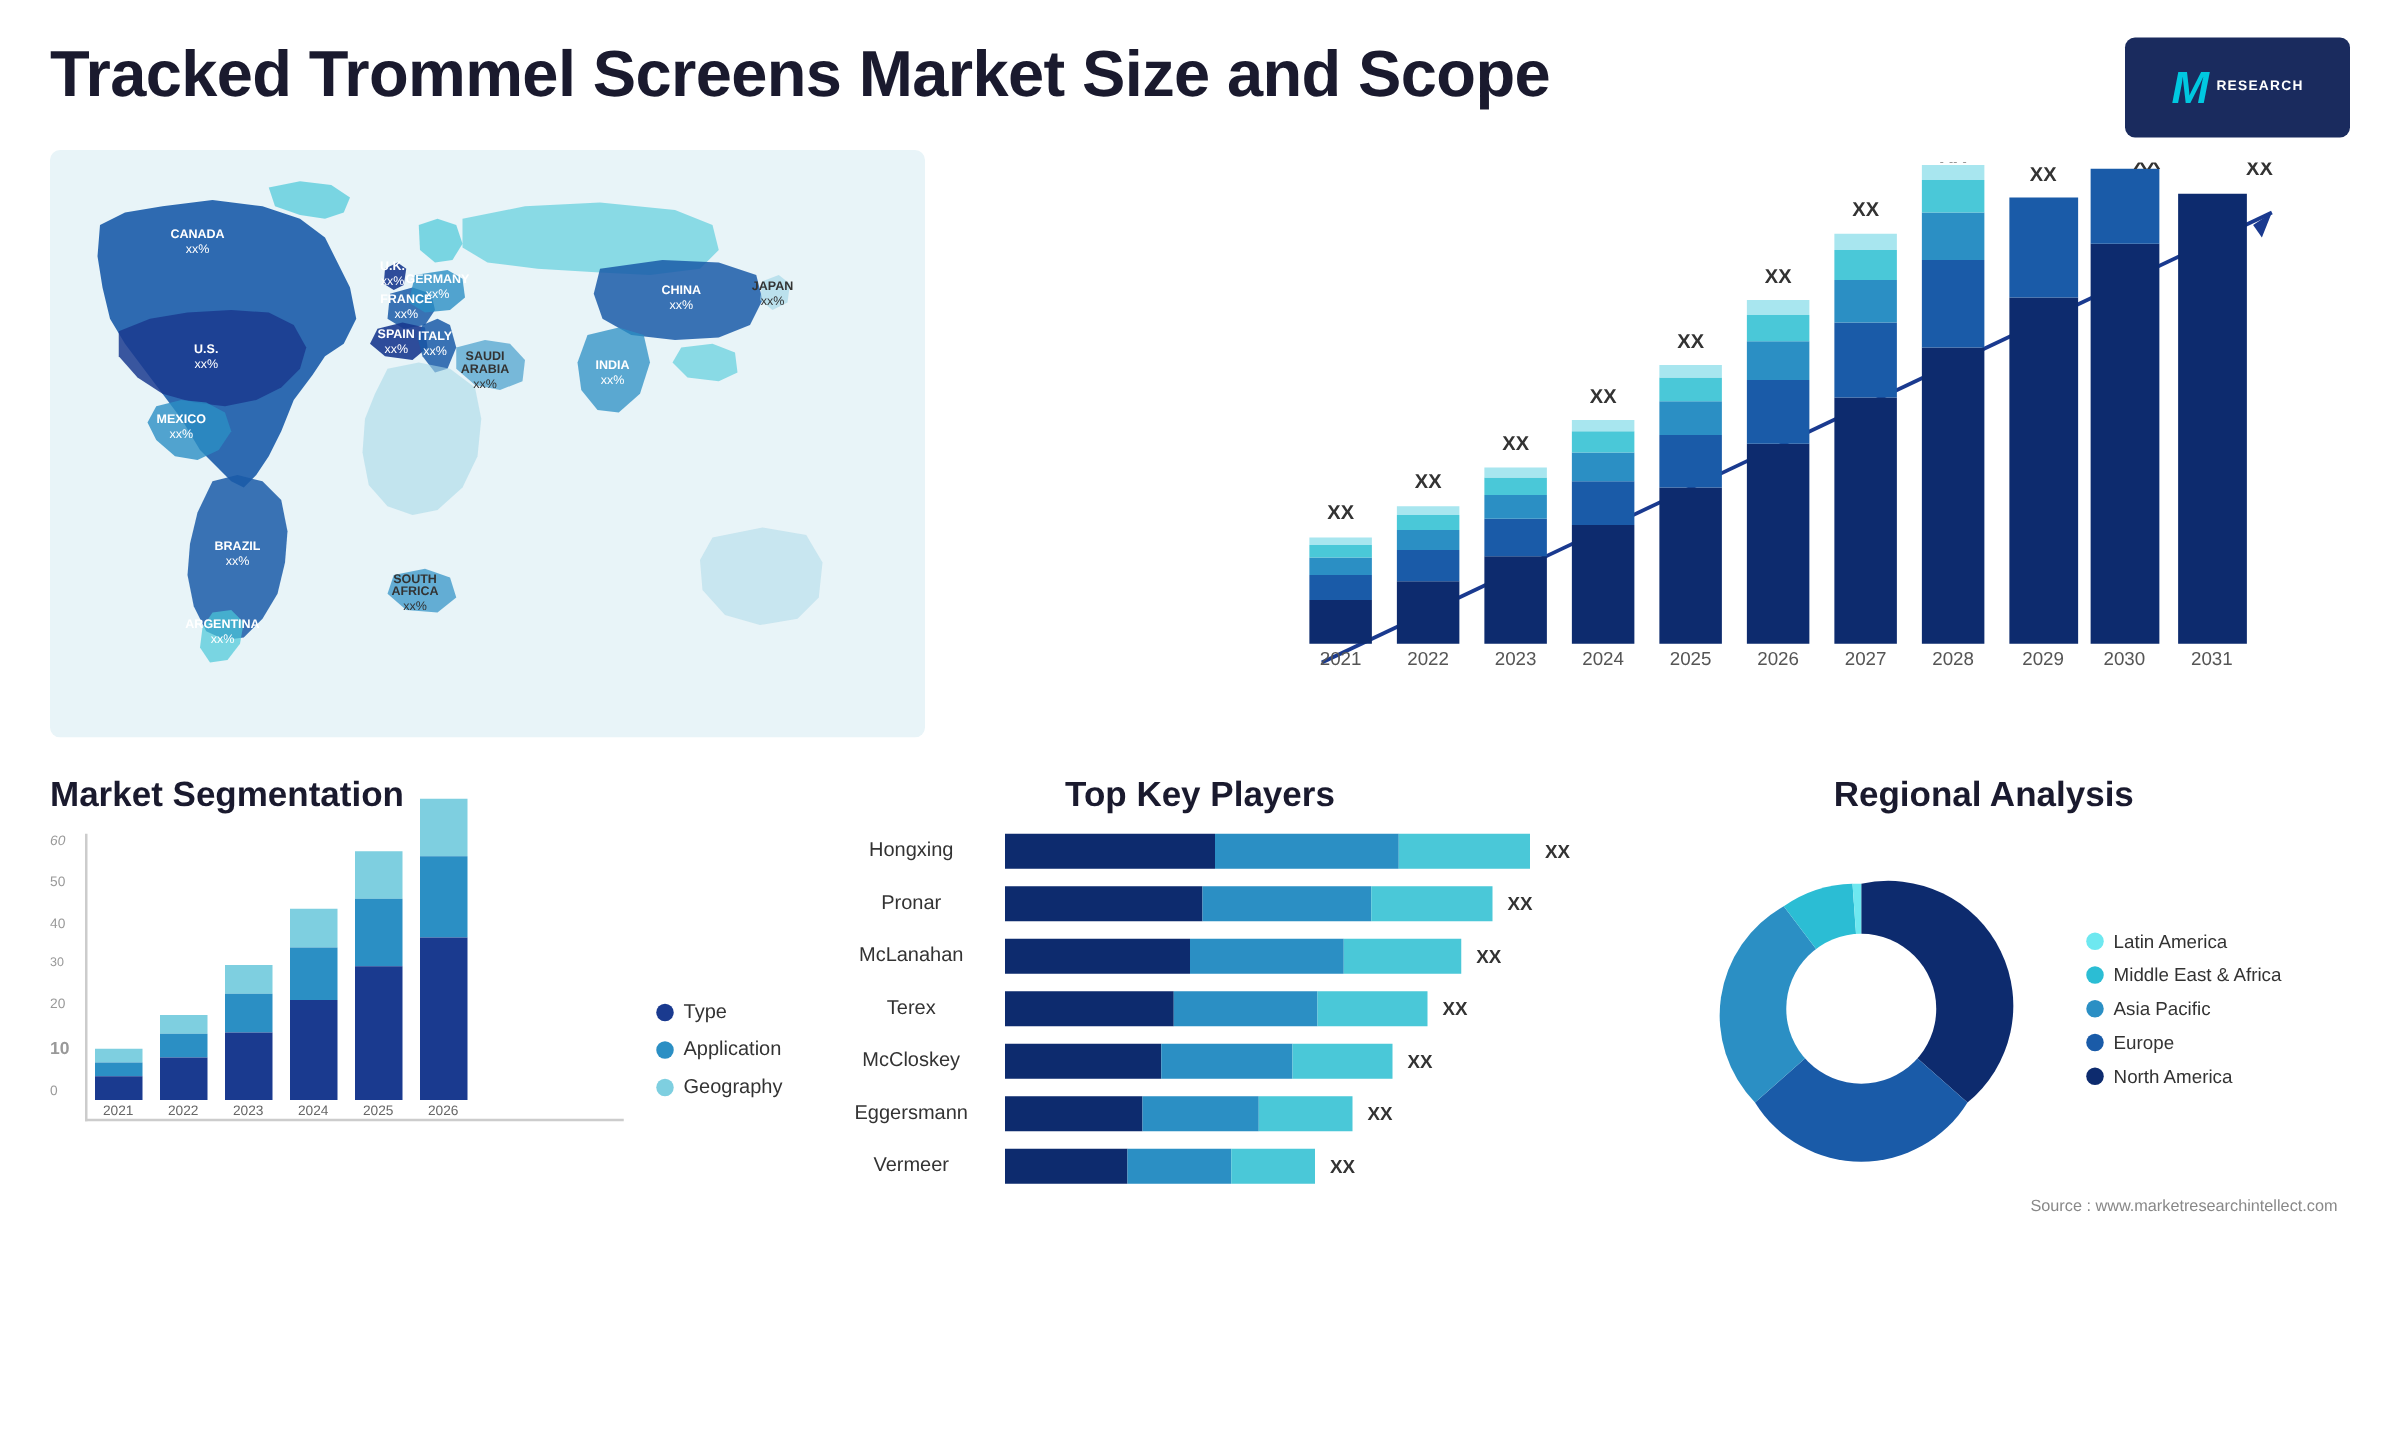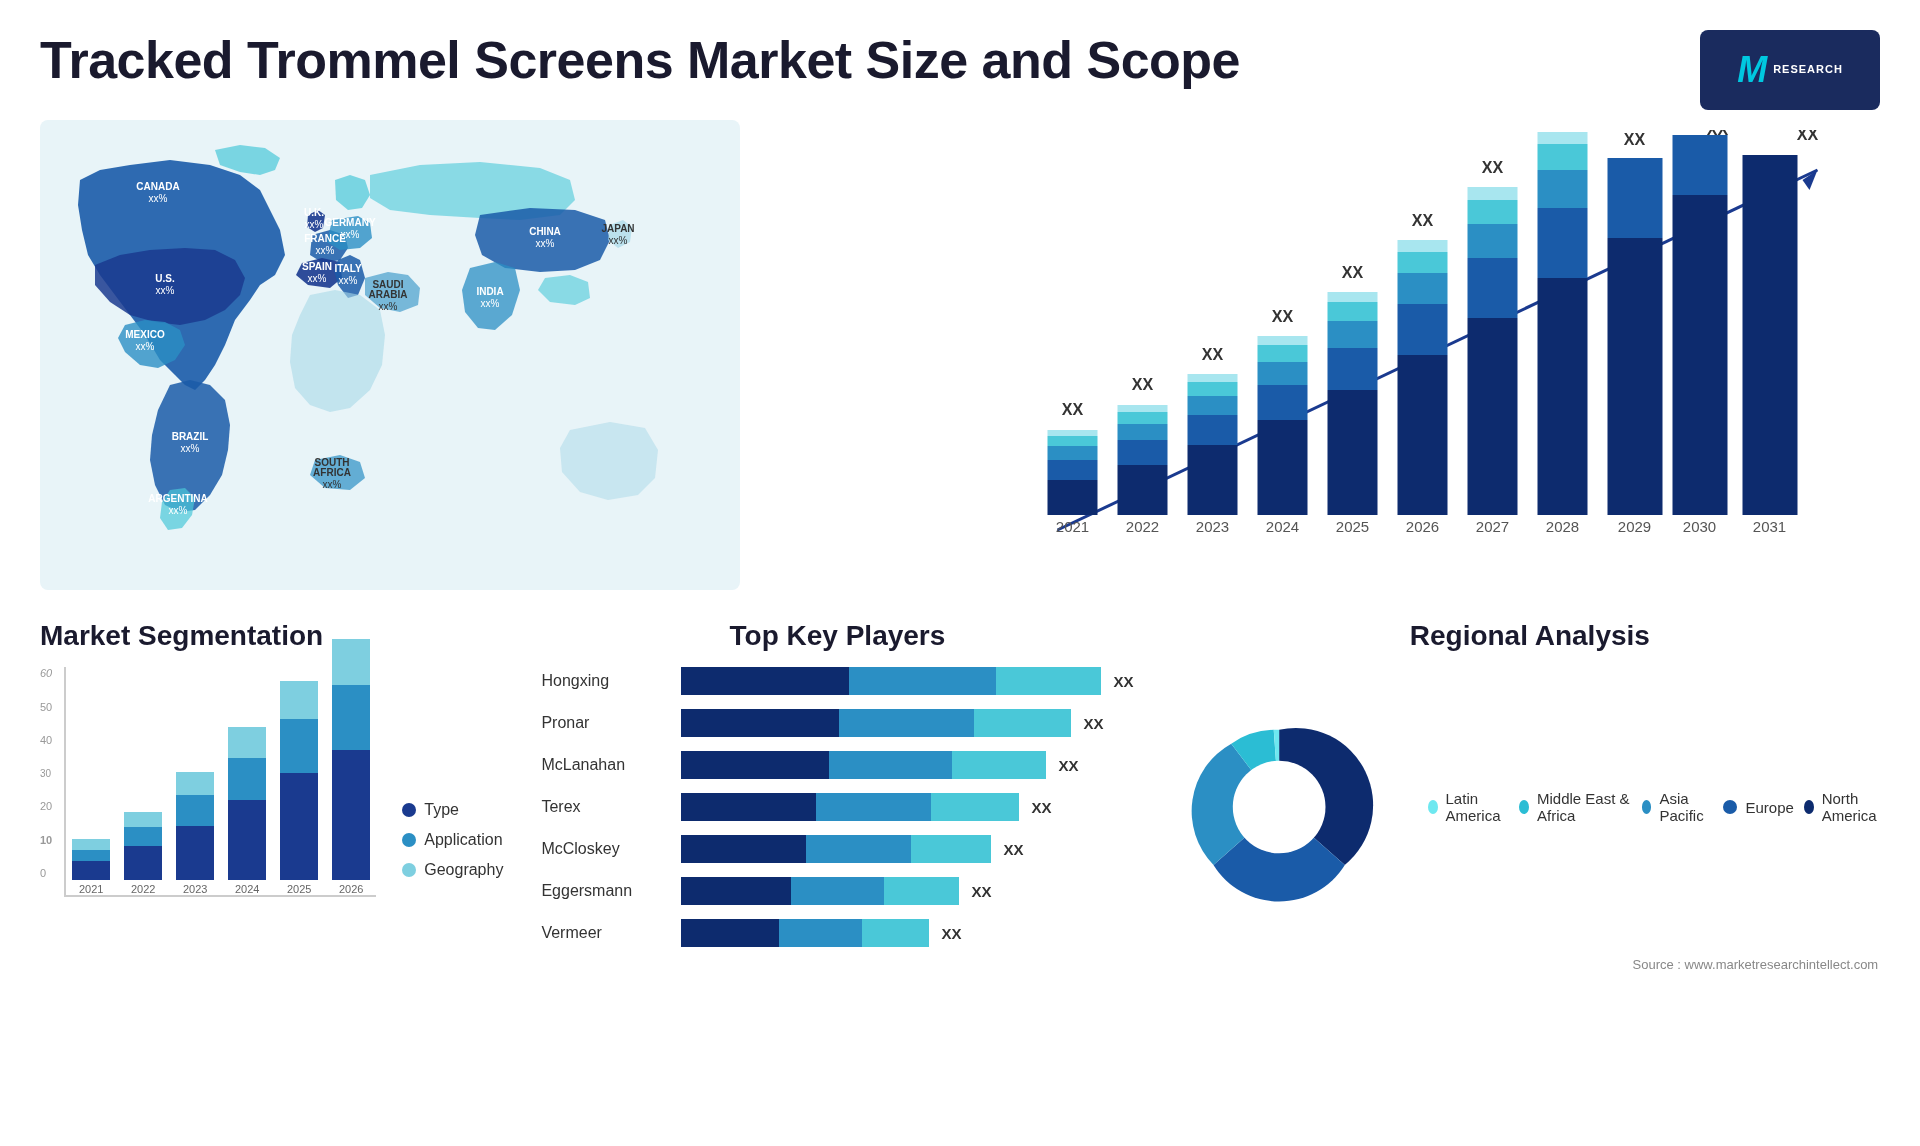--- a/index.html
+++ b/index.html
@@ -114,21 +114,21 @@
     .player-bar-row {
       display: flex;
       align-items: center;
       margin-bottom: 14px;
       gap: 10px;
     }
     .player-name {
       font-size: 16px;
       color: #333;
       width: 130px;
-      text-align: left;
+      text-align: center;
     }
     .player-bar-container {
       flex: 1;
       display: flex;
       align-items: center;
       gap: 6px;
     }
     .player-bar {
       height: 28px;
       display: flex;
@@ -150,20 +150,21 @@
     .donut-container {
       position: relative;
       display: flex;
       align-items: center;
       justify-content: center;
       gap: 40px;
       margin-top: 10px;
     }
     .regional-legend {
       display: flex;
+      flex-direction: column;
       gap: 10px;
     }
     .regional-legend-item {
       display: flex;
       align-items: center;
       gap: 8px;
       font-size: 15px;
       color: #333;
     }
     .regional-legend-dot {
@@ -381,21 +382,21 @@
   </div>
 
   <div class="bottom-area">
 
     <div class="seg-section">
       <h2 class="section-title">Market Segmentation</h2>
       <div style="display:flex; align-items:flex-end; gap:10px;">
 
         <div style="display:flex;flex-direction:column-reverse;justify-content:space-between;height:230px;padding-bottom:18px;margin-right:2px;">
           <span style="font-size:11px;color:#999;">0</span>
-          <span style="font-size:11px;color:#999;font-weight:bold;">10</span>
+          <span style="font-size:14px;color:#999;font-weight:bold;">10</span>
           <span style="font-size:11px;color:#999;">20</span>
           <span style="font-size:10px;color:#999;">30</span>
           <span style="font-size:11px;color:#999;">40</span>
           <span style="font-size:11px;color:#999;">50</span>
           <span style="font-size:11px;color:#999;font-style:italic;">60</span>
         </div>
 
         <div style="display:flex;align-items:flex-end;gap:2px;height:230px;border-bottom:2px solid #ccc;border-left:2px solid #ccc;flex:1;">
 
           <div style="display:flex;flex-direction:column-reverse;width:50px;align-items:center;">

